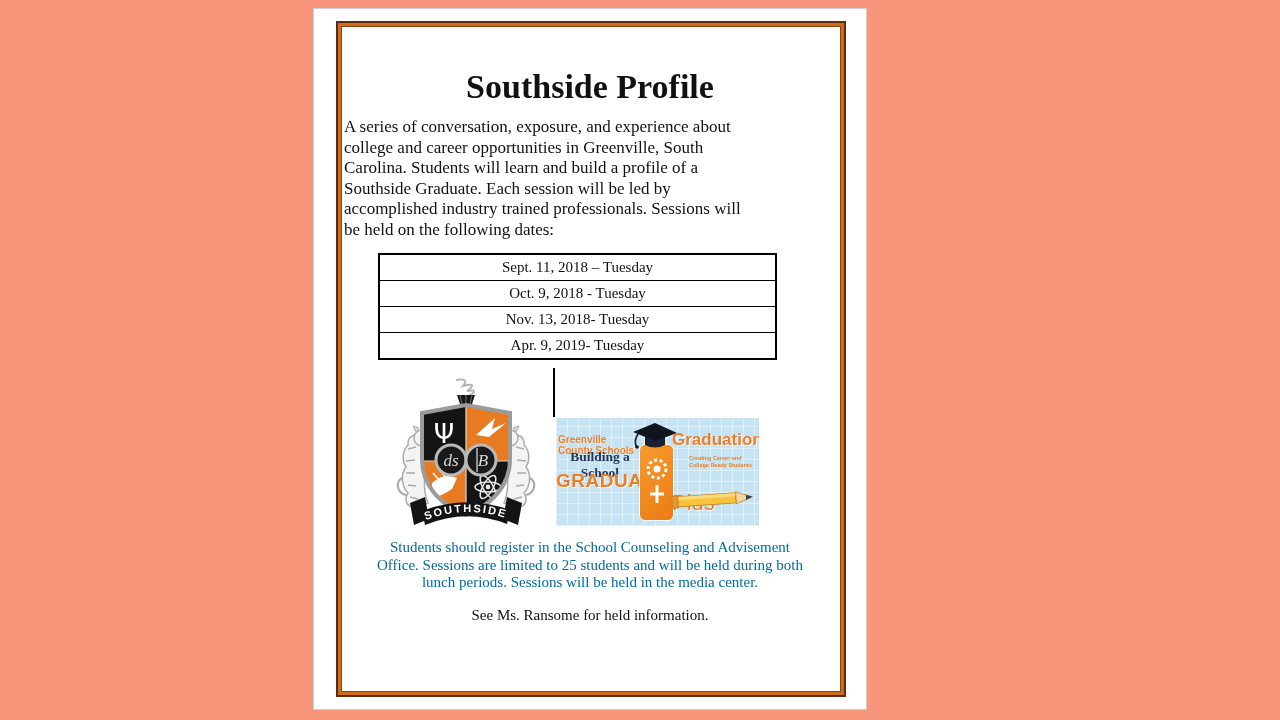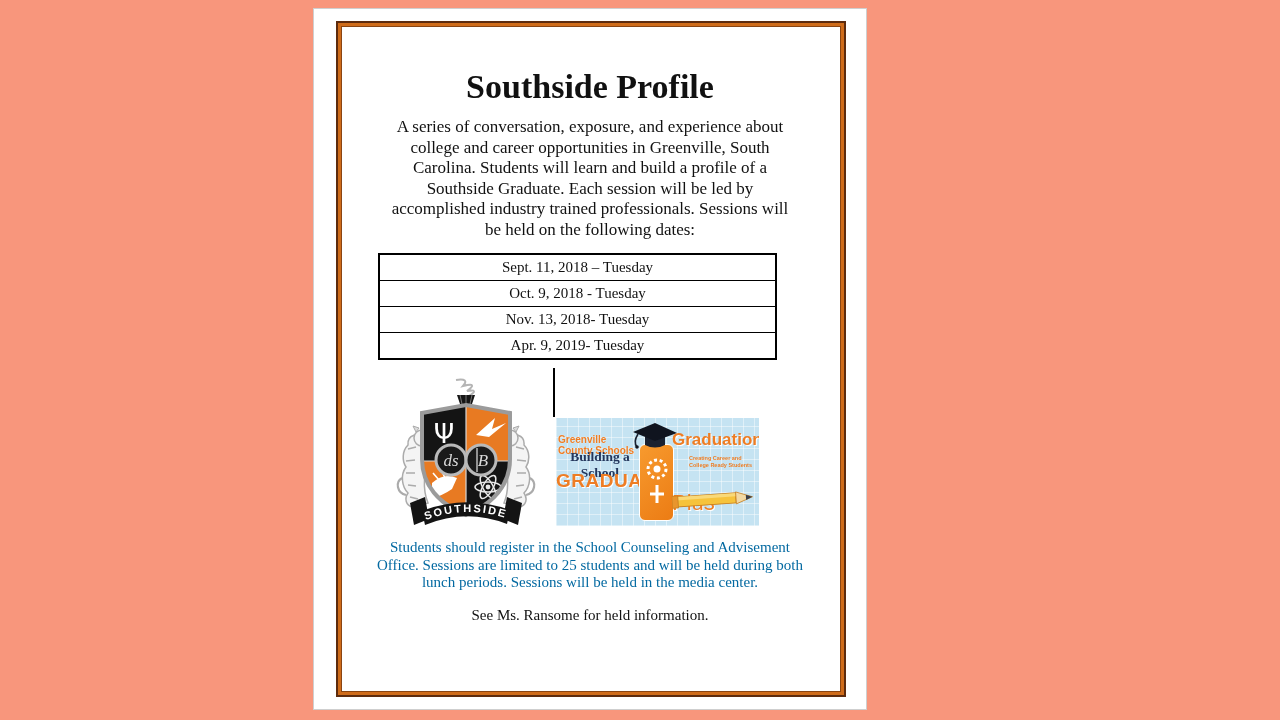--- a/index.html
+++ b/index.html
@@ -21,21 +21,21 @@
   .frame-inner{
     position:absolute;inset:0;border:3px solid #cf6c1a;
     box-shadow:inset 0 0 0 1px #8a4512;
   }
   
   .title{
     position:absolute;top:58px;left:0;right:0;text-align:center;
     font-weight:bold;font-size:34px;line-height:40px;color:#111;
   }
   .intro{
-    position:absolute;top:108px;left:30px;right:30px;text-align:center;
+    position:absolute;top:108px;left:30px;right:30px;text-align:left;
     font-size:17px;line-height:20.5px;color:#111;white-space:pre-line;
   }
   
   table.sched{
     position:absolute;left:64px;top:244px;width:399px;
     border-collapse:collapse;border:2px solid #000;
   }
   table.sched td{
     border:1px solid #000;height:17px;line-height:17px;padding:4px;
     text-align:center;font-size:15px;color:#111;

